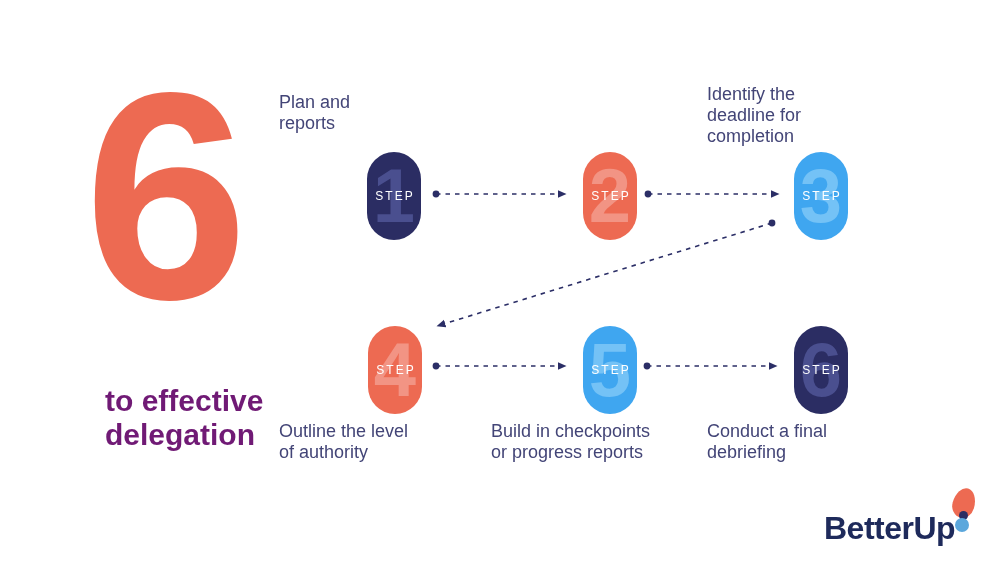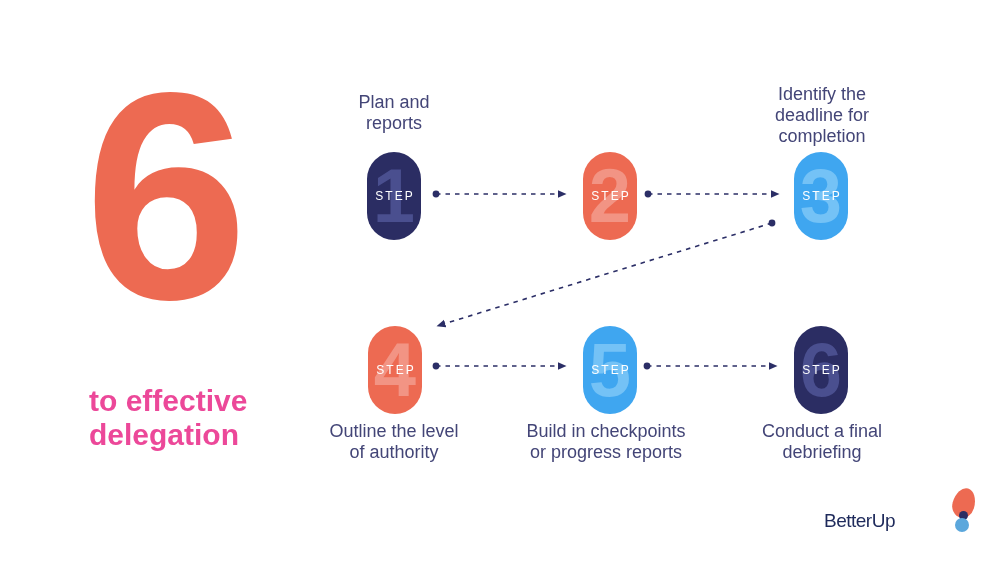--- a/index.html
+++ b/index.html
@@ -18,21 +18,21 @@
     position:absolute; left:88px; top:330px;
     font-size:45px; font-weight:bold; letter-spacing:0.5px;
   }
   .subtitle {
     position:absolute; left:89px; top:384px;
     font-size:30px; font-weight:bold; line-height:34px;
   }
 
   
   .step-label {
-    position:absolute; width:230px; text-align:center;
+    position:absolute; width:230px; 
     font-size:18px; line-height:21px; color:#434577;
   }
 
   
   .pill {
     position:absolute; width:54px; height:88px; border-radius:27px;
     display:flex; align-items:center; justify-content:center;
   }
   .pill-num {
     position:absolute; left:0; top:0; width:100%; height:100%;
@@ -43,38 +43,38 @@
     position:relative; z-index:2; color:#ffffff;
     font-size:12px; letter-spacing:2px; padding-left:2px;
   }
 
   
   svg.arrows { position:absolute; left:0; top:0; pointer-events:none; }
 
   
   .logo-text {
     position:absolute; left:824px; top:510px;
-    font-size:19px; font-weight:normal; letter-spacing:-0.5px; color:#1E2A5B;
+    font-size:32px; font-weight:bold; letter-spacing:-0.5px; color:#1E2A5B;
   }
   .logo-mark { position:absolute; left:948px; top:485px; width:40px; height:55px; }
   .mark-egg {
     position:absolute; left:5px; top:3px; width:22px; height:30px;
     border-radius:50% 50% 48% 52% / 58% 58% 42% 42%;
     transform:rotate(16deg);
   }
   .mark-dot-navy { position:absolute; left:11px; top:26px; width:9px; height:9px; border-radius:50%; }
   .mark-dot-blue { position:absolute; left:7px; top:33px; width:14px; height:14px; border-radius:50%; }
 </style>
 </head>
 <body>
 
 <div class="canvas">
 
   <div class="big-six" style="color: rgb(237, 106, 82);">6</div>
-  <div class="subtitle" style="color: #ec4899;">
+  <div class="subtitle" style="color: #701a75; margin-left: 16px;">
     <span>to effective</span><br>
     <span>delegation</span>
   </div>
 
   <div class="step-label" style="left:279px; top:92px;">
     <span>Plan and</span><br>
     <span>reports</span>
   </div>
   <div class="step-label" style="left:707px; top:84px;">
     <span>Identify the</span><br>

